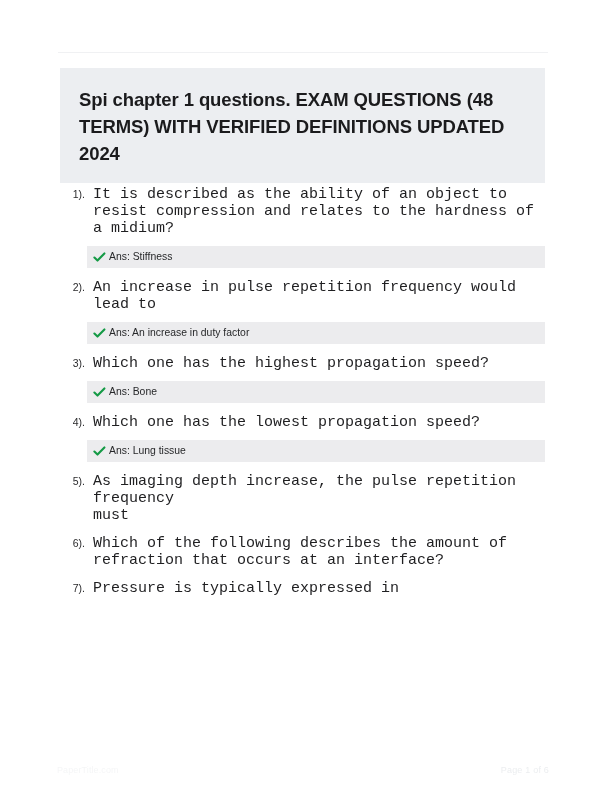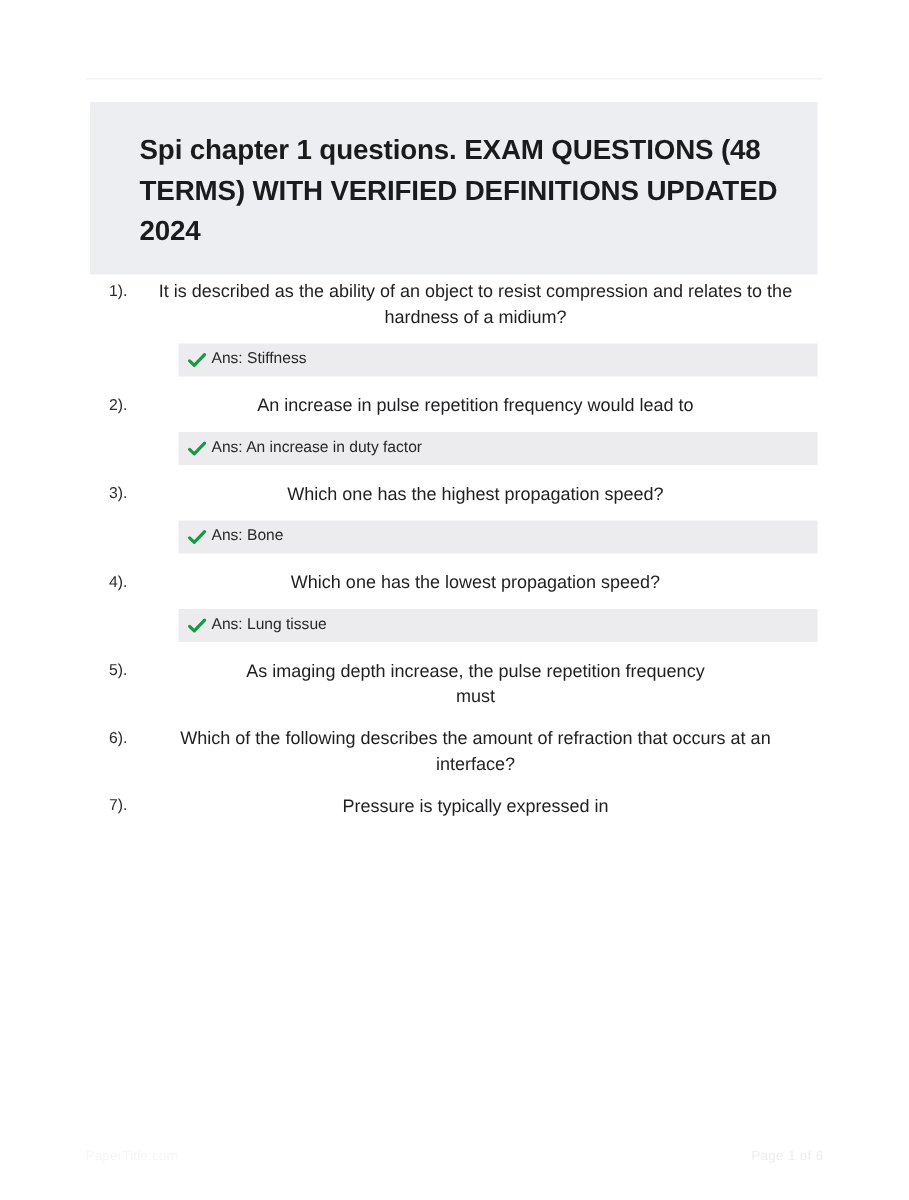--- a/index.html
+++ b/index.html
@@ -45,21 +45,21 @@
 
   
   .title-band {
     position: absolute;
     left: 60px;
     top: 68px;
     width: 485px;
     min-height: 100px;
     background: #eceef1;
     box-sizing: border-box;
-    padding: 18px 17px 16px 33px;
+    padding: 18px 17px 16px 19px;
   }
   .title-band .title-text {
     margin: 0;
     font-family: "Liberation Sans", sans-serif;
     font-size: 18.5px;
     line-height: 27px;
     font-weight: 700;
     color: #1b1b1d;
     letter-spacing: -0.1px;
     white-space: pre-line;
@@ -88,32 +88,31 @@
     text-align: right;
     padding-right: 8px;
     box-sizing: border-box;
     font-size: 10.5px;
     line-height: 17px;
     color: #2b2b2d;
     font-family: "Liberation Sans", sans-serif;
   }
   .q-text {
     flex: 1 1 auto;
-    font-size: 12px;
+    font-size: 15px;
     line-height: 17px;
     color: #1f1f21;
-    font-family: Liberation Sans, sans-serif;
+    font-family: Liberation Mono, monospace;
     white-space: pre-line;
     padding-right: 4px;
-    text-align: center;
   }
 
   .ans-row {
     margin-top: 9px;
-    margin-left: 59px;
+    margin-left: 27px;
   }
   .ans-box {
     background: #ececee;
     height: 22px;
     display: flex;
     align-items: center;
     padding-left: 6px;
     box-sizing: border-box;
   }
   .check-icon {

